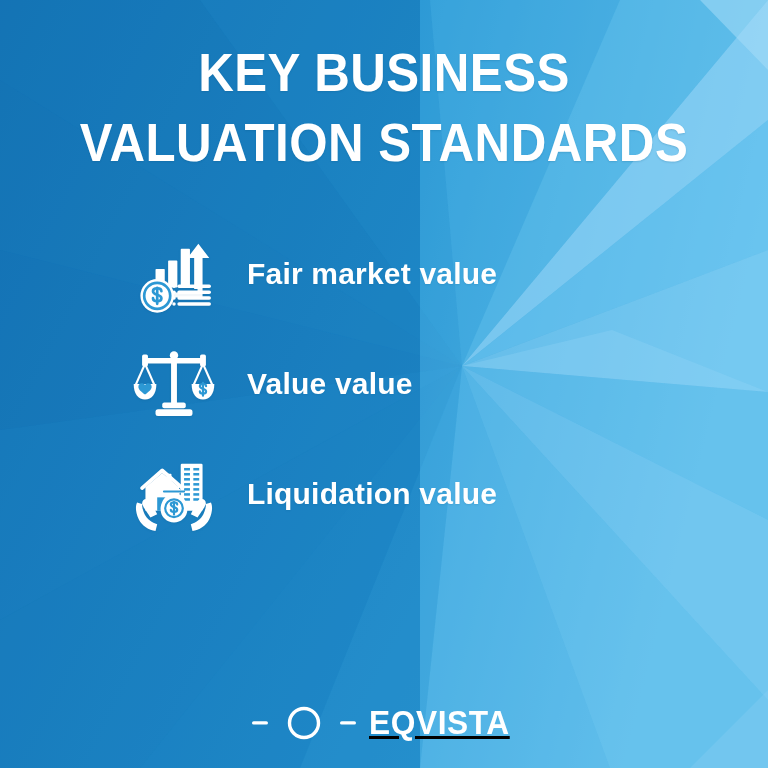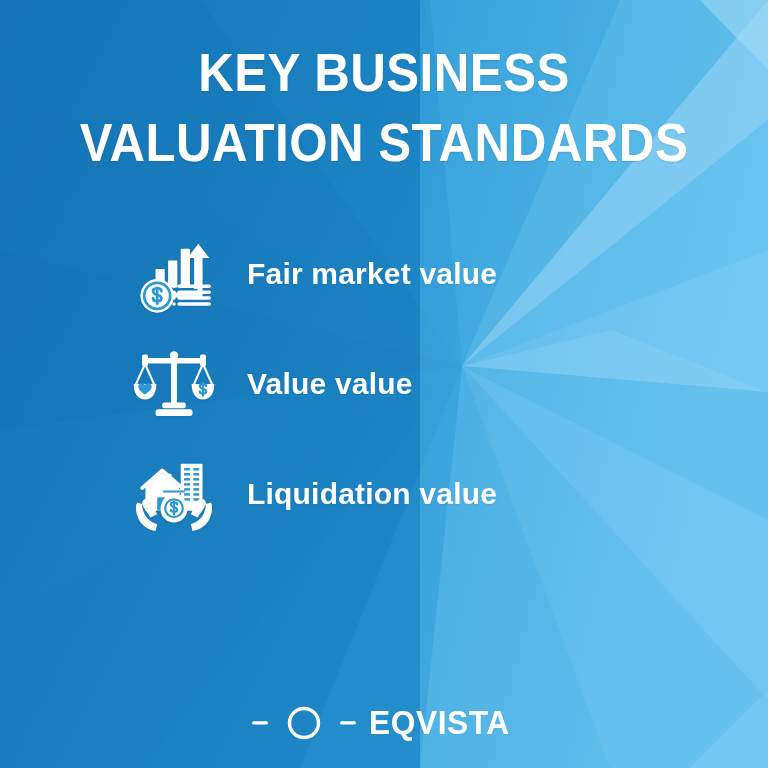--- a/index.html
+++ b/index.html
@@ -103,20 +103,21 @@
   .logo-block {
     position: absolute;
     left: 0;
     right: 0;
     bottom: 26px;
     display: flex;
     align-items: center;
     justify-content: center;
     gap: 13px;
     user-select: none;
+    text-decoration: underline;
   }
   .logo-mark {
     display: flex;
     align-items: center;
   }
   .logo-mark svg {
     display: block;
   }
   .logo-word {
     color: #ffffff;

